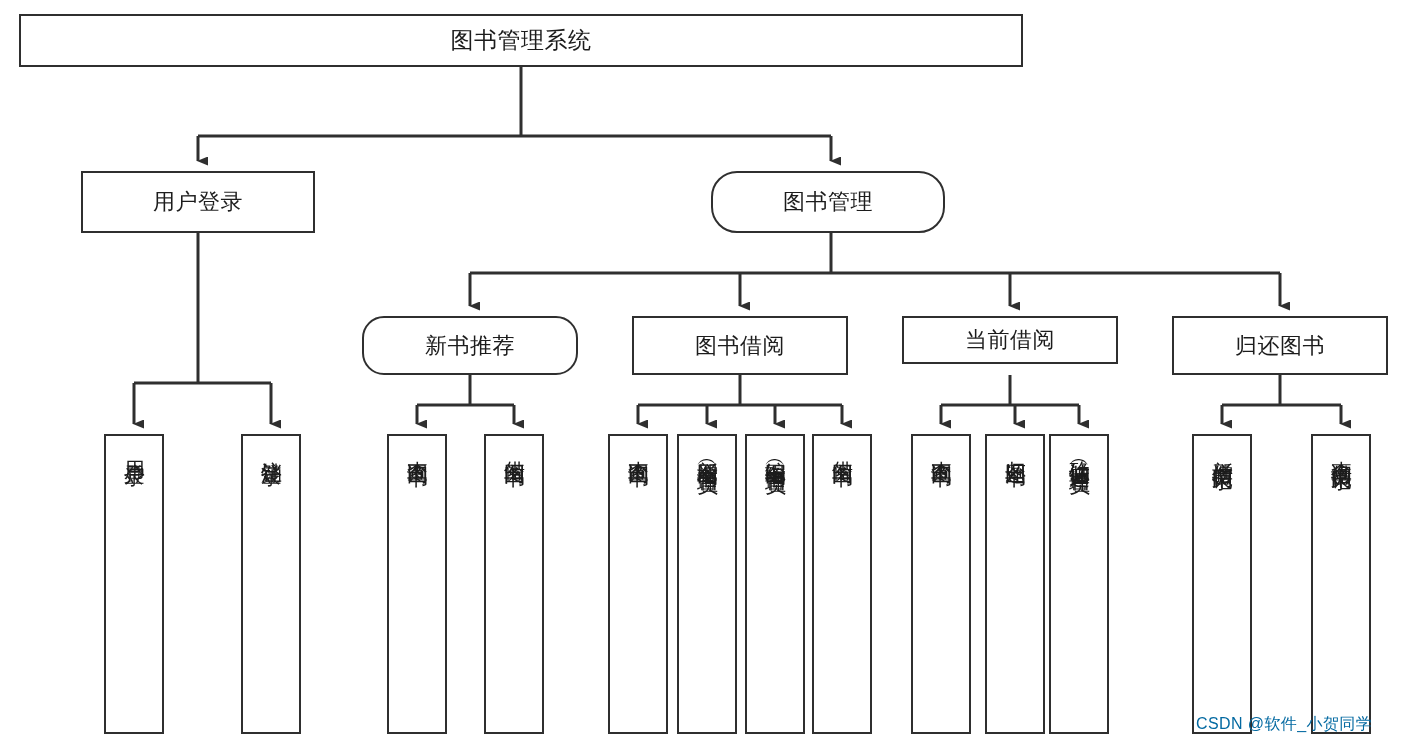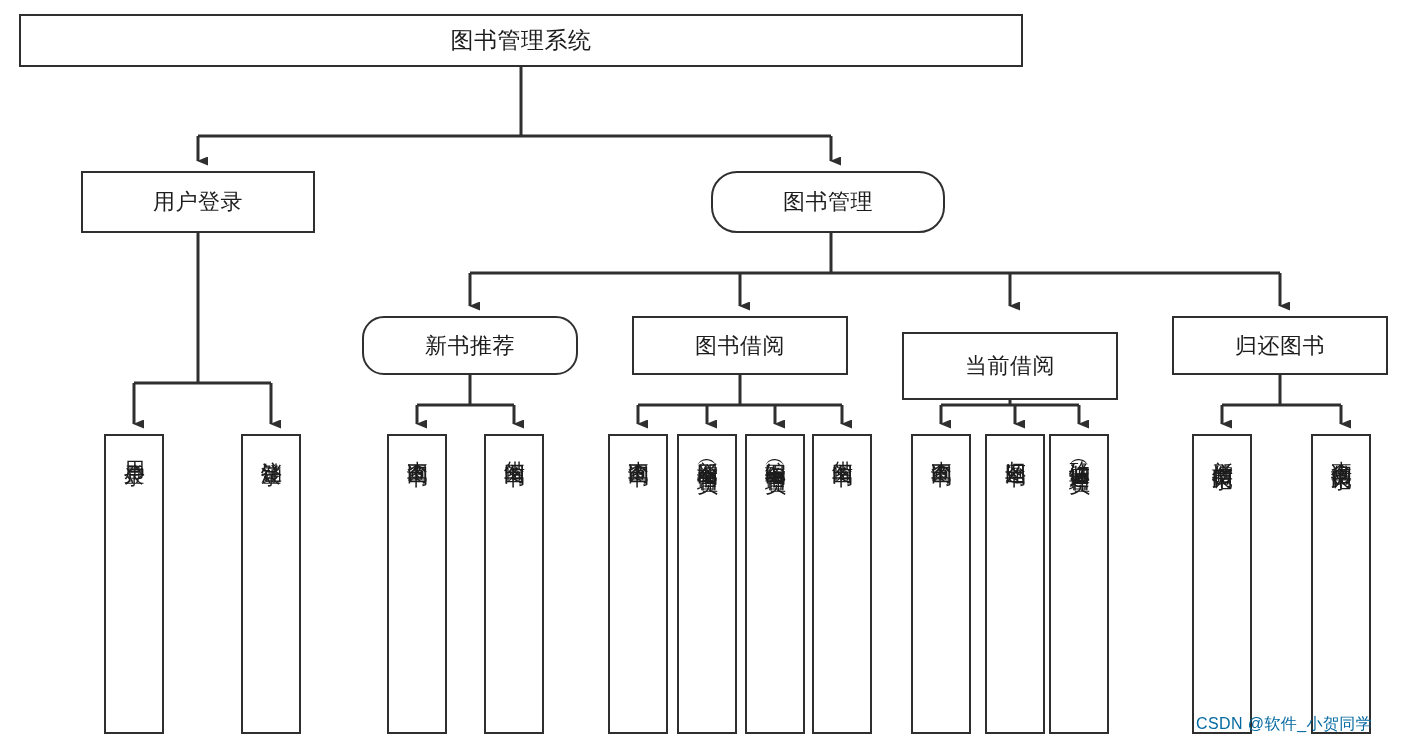--- a/index.html
+++ b/index.html
@@ -135,21 +135,21 @@
   <div class="node" style="left:711px;top:171px;width:234px;height:62px;border-radius:26px;">
     <span class="label">图书管理</span>
   </div>
 
   <div class="node" style="left:362px;top:316px;width:216px;height:59px;border-radius:22px;">
     <span class="label">新书推荐</span>
   </div>
   <div class="node" style="left:632px;top:316px;width:216px;height:59px;">
     <span class="label">图书借阅</span>
   </div>
-  <div class="node" style="left:902px;top:332px;width:216px;height:68px;">
+  <div class="node" style="left:902px;top:316px;width:216px;height:48px;">
     <span class="label">当前借阅</span>
   </div>
   <div class="node" style="left:1172px;top:316px;width:216px;height:59px;">
     <span class="label">归还图书</span>
   </div>
 
   <div class="node vertical" style="left:104px;top:434px;width:60px;height:300px;">
     <span class="label">用户登录</span>
   </div>
   <div class="node vertical" style="left:241px;top:434px;width:60px;height:300px;">

